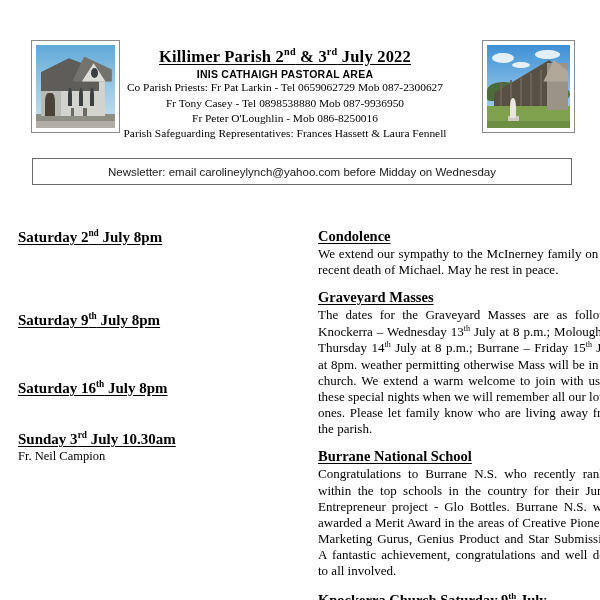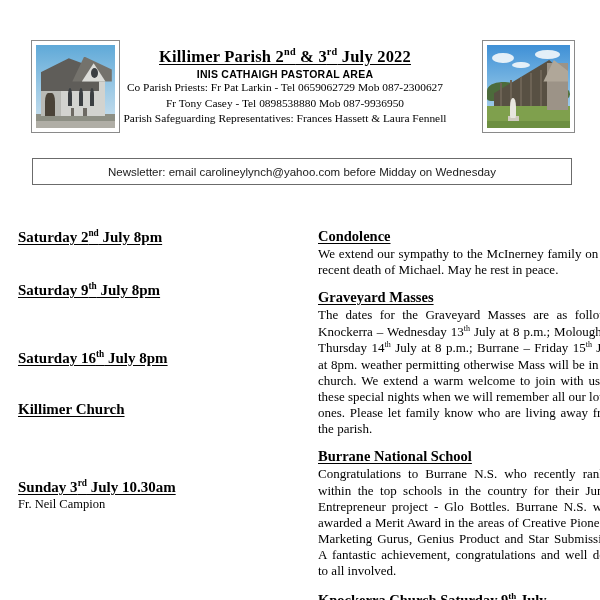--- a/index.html
+++ b/index.html
@@ -272,48 +272,46 @@
     </div>
   </div>
 
   <div class="title-block">
     <div class="masthead-title"><span>Killimer Parish 2</span><sup>nd</sup><span> &amp; 3</span><sup>rd</sup><span> July 2022</span></div>
 
     <div class="masthead-sub">INIS CATHAIGH PASTORAL AREA</div>
 
     <div class="masthead-line">Co Parish Priests: Fr Pat Larkin - Tel 0659062729 Mob 087-2300627</div>
     <div class="masthead-line">Fr Tony Casey - Tel 0898538880 Mob 087-9936950</div>
+    <div class="masthead-line">Fr Peter O'Loughlin - Mob 086-8250016</div>
     <div class="masthead-line wide">Parish Safeguarding Representatives: Frances Hassett &amp; Laura Fennell</div>
   </div>
 </div>
 
 <div class="newsletter-bar">
   <span class="newsletter-text">Newsletter: email carolineylynch@yahoo.com before Midday on Wednesday</span>
 </div>
 
 <div class="columns">
 
   <div class="col-left">
 
 
     <div class="left-entry" style="height:53px;">
       <div class="left-heading"><span>Saturday 2</span><sup>nd</sup><span> July 8pm</span></div>
     </div>
 
-    <div class="left-entry" style="height:68px;">
+    <div class="left-entry" style="height:68px;margin-top:30px;">
       <div class="left-heading"><span>Saturday 9</span><sup>th</sup><span> July 8pm</span></div>
     </div>
 
     <div class="left-entry" style="height:51px;">
       <div class="left-heading"><span>Saturday 16</span><sup>th</sup><span> July 8pm</span></div>
     </div>
 
-    <div class="left-entry" style="height:78px;">
-      <div class="left-heading"><span>Killimer Church</span><sup></sup><span></span></div>
-    </div>
 
     <div class="left-entry">
       <div class="left-heading"><span>Sunday 3</span><sup>rd</sup><span> July 10.30am</span></div>
       <div class="left-sub">Fr. Neil Campion</div>
     </div>
 
   </div>
 
   <div class="col-right clip-right">
 

